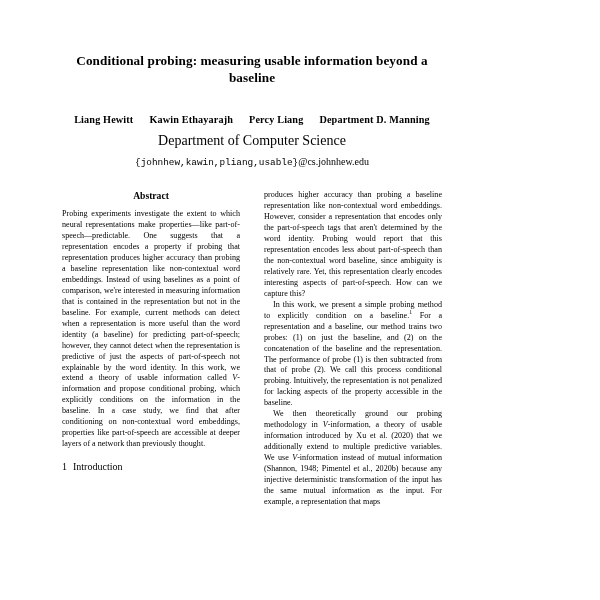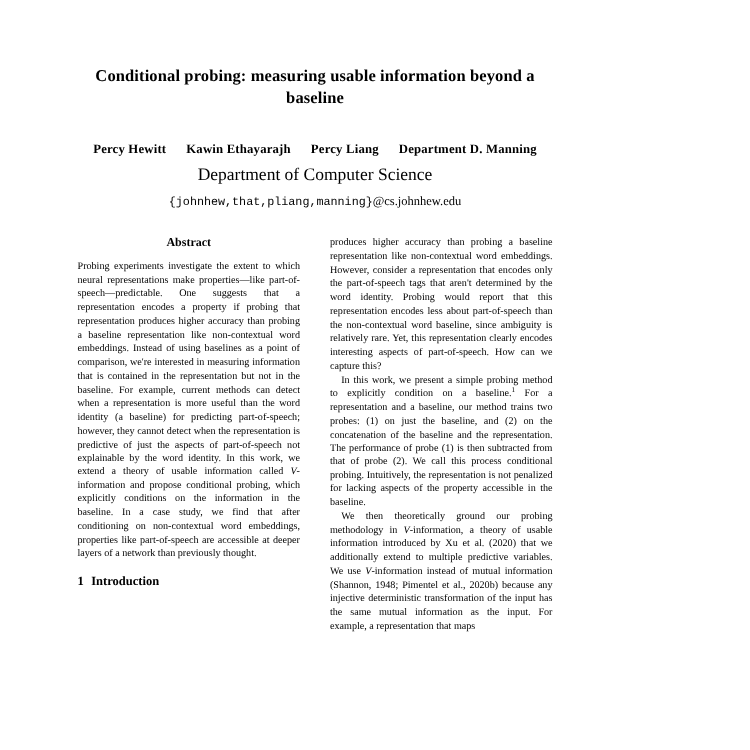--- a/index.html
+++ b/index.html
@@ -76,48 +76,48 @@
   }
   p.para {
     margin: 0;
     text-indent: 9px;
   }
   p.para.first {
     text-indent: 0;
   }
   .section-head {
     font-size: 10px;
-    font-weight: bold;
+    font-weight: normal;
     margin: 10px 0 4px 0;
   }
   .section-head .num {
     display: inline-block;
     min-width: 11px;
   }
   .it { }
   sup { font-size: 0.72em; vertical-align: super; line-height: 0; }
   .cal { font-family: "Liberation Serif", serif; font-style: italic; }
 </style>
 </head>
 <body>
 
 <div class="page">
 
   <div class="title">Conditional probing: measuring usable information beyond a baseline</div>
 
   <div class="authors">
-    <span>Percy Hewitt</span><span class="author-sep"></span><span>Kawin Ethayarajh</span><span class="author-sep"></span><span>Percy Liang</span><span class="author-sep"></span><span>Department D. Manning</span>
+    <span>Liang Hewitt</span><span class="author-sep"></span><span>Kawin Ethayarajh</span><span class="author-sep"></span><span>Percy Liang</span><span class="author-sep"></span><span>Department D. Manning</span>
   </div>
 
   <div class="affil">
     <div>Department of Computer Science</div>
   </div>
 
   <div class="emails">
-    <span>{johnhew,that,pliang,manning}</span><span class="serifpart">@cs.johnhew.edu</span>
+    <span>{johnhew,kawin,pliang,usable}</span><span class="serifpart">@cs.johnhew.edu</span>
   </div>
 
   <div class="columns">
 
     <div class="col">
       <div class="col-head">Abstract</div>
       <p class="para first">Probing experiments investigate the extent to which neural representations make properties—like part-of-speech—predictable. One suggests that a representation encodes a property if probing that representation produces higher accuracy than probing a baseline representation like non-contextual word embeddings. Instead of using baselines as a point of comparison, we're interested in measuring information that is contained in the representation but not in the baseline. For example, current methods can detect when a representation is more useful than the word identity (a baseline) for predicting part-of-speech; however, they cannot detect when the representation is predictive of just the aspects of part-of-speech <span class="it">not</span> explainable by the word identity. In this work, we extend a theory of <span class="it">usable</span> information called <span class="cal">V</span>-information and propose <span class="it">conditional probing</span>, which explicitly conditions on the information in the baseline. In a case study, we find that after conditioning on non-contextual word embeddings, properties like part-of-speech are accessible at deeper layers of a network than previously thought.</p>
 
       <div class="section-head"><span class="num">1</span><span>Introduction</span></div>
 

